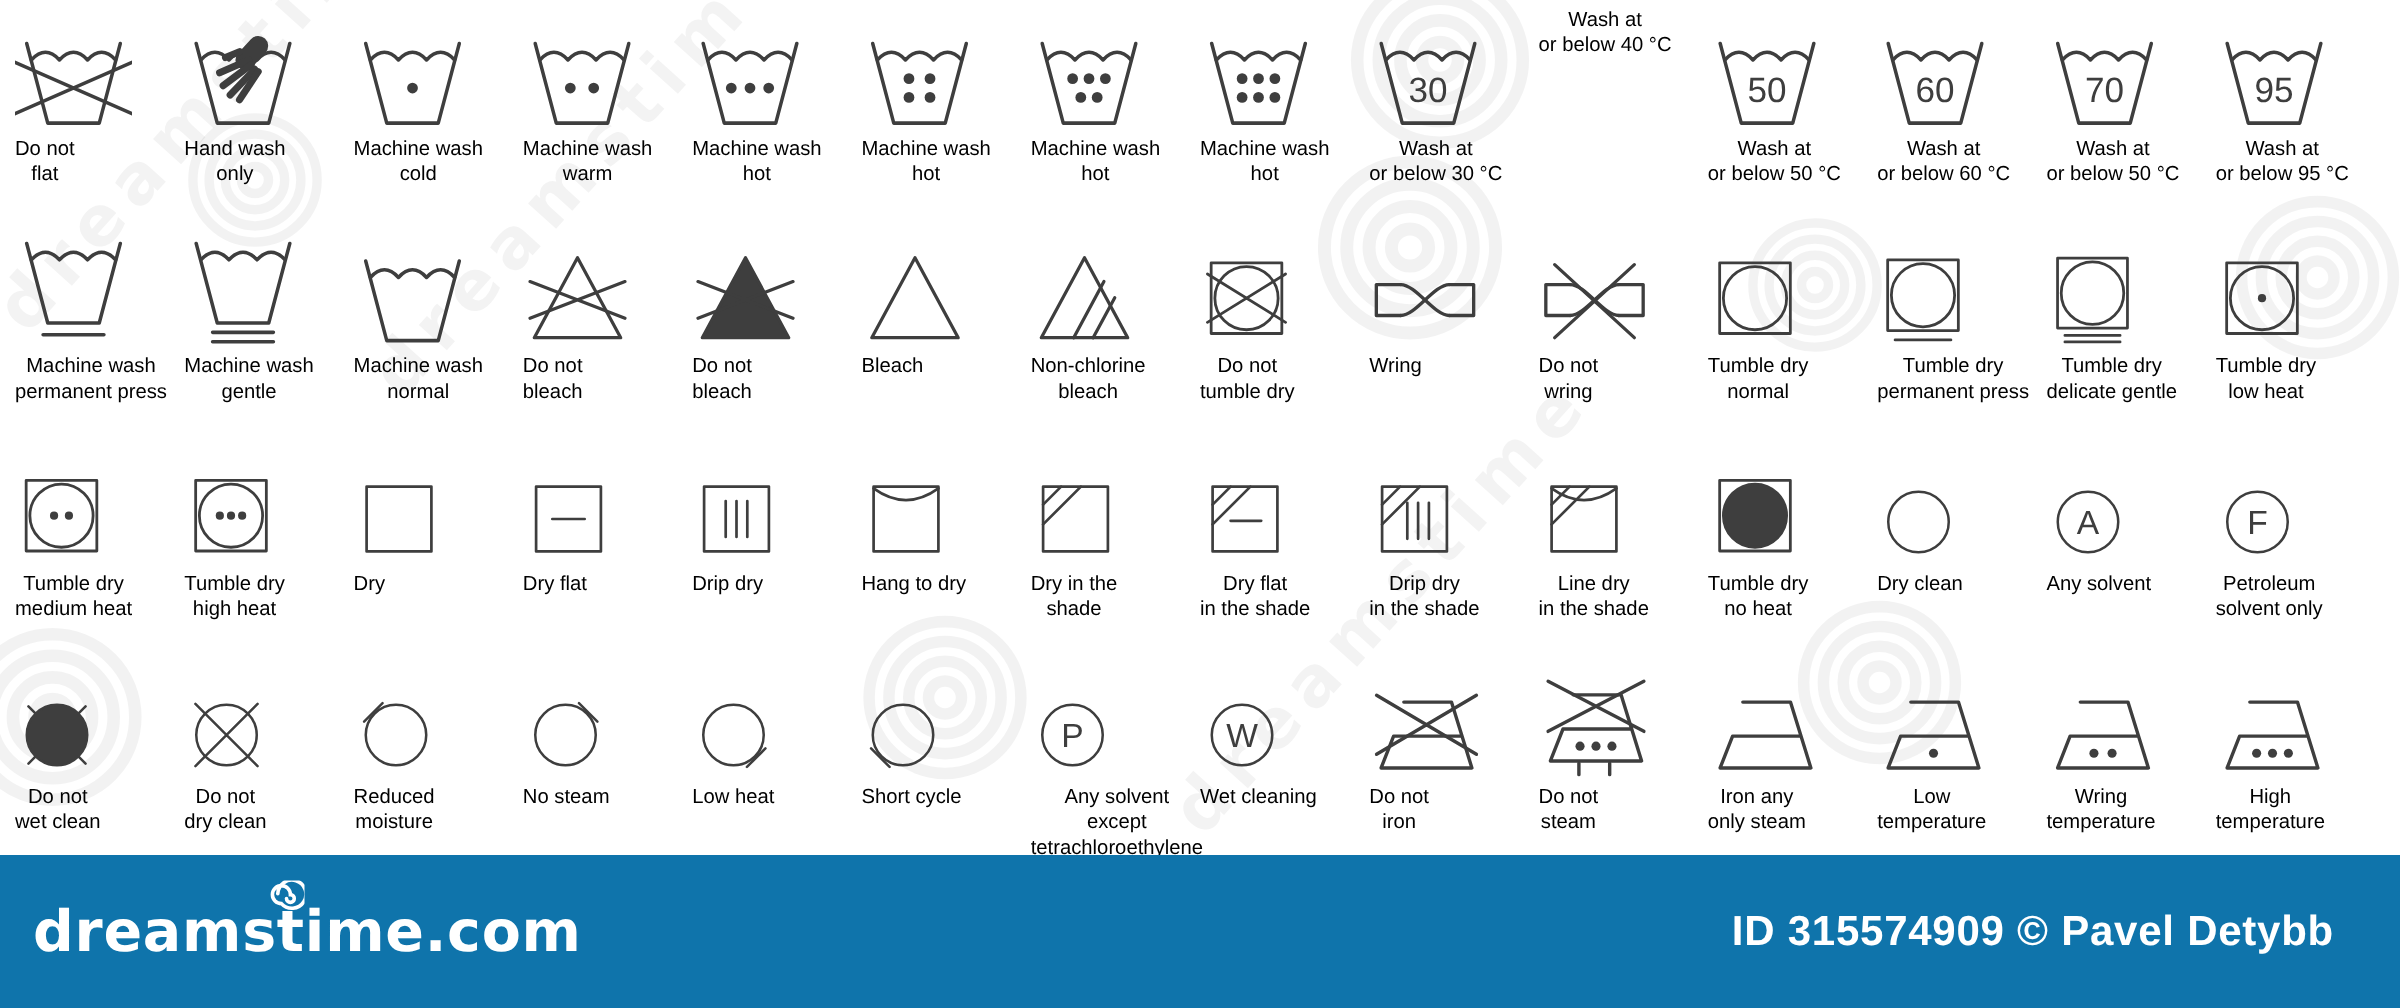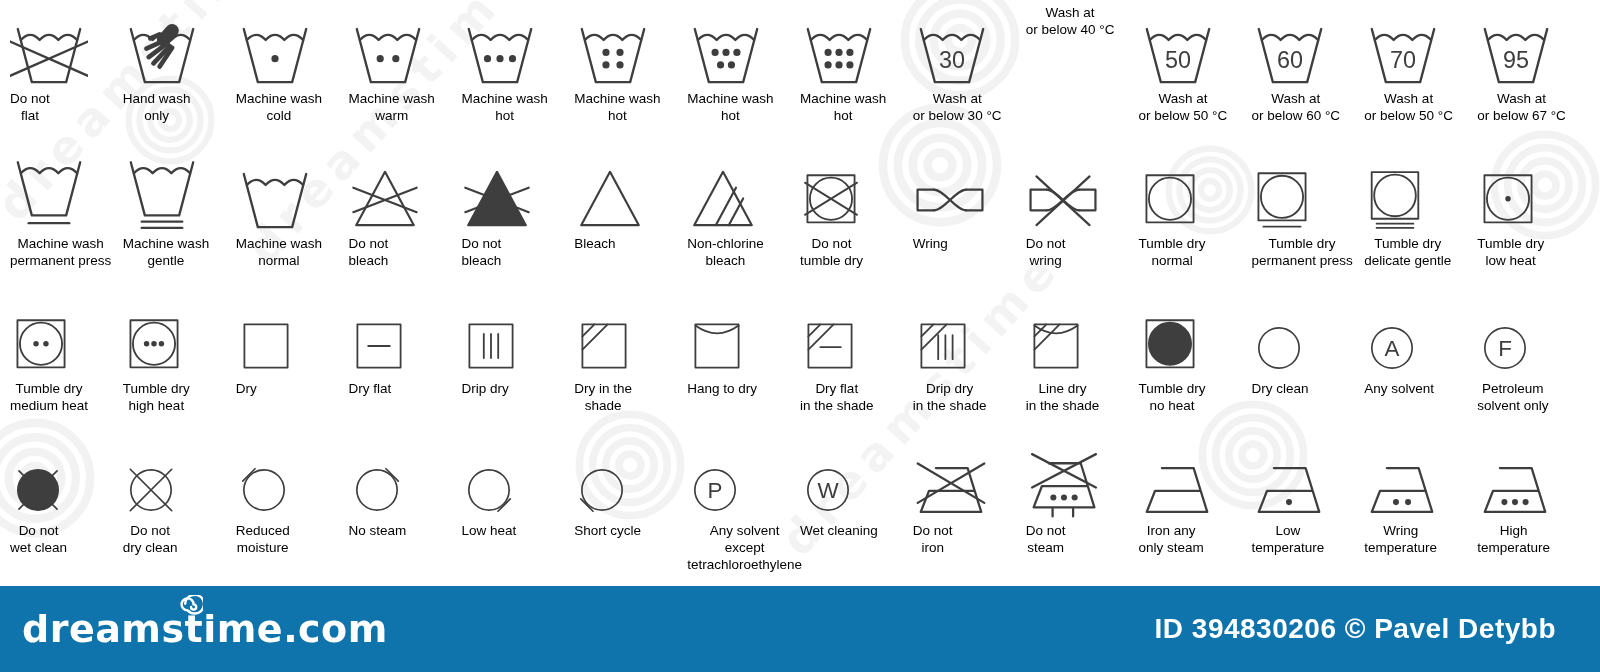--- a/index.html
+++ b/index.html
@@ -12,21 +12,21 @@
            transform:rotate(-48deg);transform-origin:left top;pointer-events:none;}
   
   .grid{position:absolute;top:0;left:0;width:1600px;}
   .row{display:grid;grid-template-columns:repeat(14,1fr);padding:0 10px;}
   .row1{height:145px;} .row2{height:145px;} .row3{height:142px;} .row4{height:146px;}
   .cell{display:flex;flex-direction:column;align-items:flex-start;min-width:0;}
   .sym{height:86px;display:flex;align-items:flex-end;justify-content:center;}
   .lbl{margin-top:4px;text-align:center;font-size:13.5px;line-height:17px;color:#000000;}
   .lbl span{display:block;white-space:nowrap;}
   
-  .bar{position:absolute;left:0;bottom:0;width:1600px;height:86px;background:#0f74ab;
+  .bar{position:absolute;left:0;bottom:0;width:1600px;height:102px;background:#0f74ab;
        display:flex;align-items:center;justify-content:space-between;
        padding:0 44px 0 22px;box-sizing:border-box;}
   .logo{position:relative;color:#ffffff;font-family:"DejaVu Sans",sans-serif;
         font-weight:bold;font-size:38px;letter-spacing:0.5px;}
   .logo-spiral{position:absolute;left:157px;top:-12px;}
   .credit{color:#ffffff;font-weight:bold;font-size:28px;letter-spacing:0.5px;}
 </style>
 </head>
 <body>
 
@@ -275,21 +275,21 @@
         <div class="cell">
           <div class="sym">
             <svg width="78" height="64" viewBox="0 0 100 80" fill="none" stroke="#3e3e3e" stroke-width="3" stroke-linecap="round" stroke-linejoin="round">
               <path d="M10 8 L28 76 L72 76 L90 8"></path>
               <path d="M14 22 Q26 9 38 22 Q50 9 62 22 Q74 9 86 22"></path>
               <text x="50" y="58" font-size="30" font-family="'Liberation Sans',sans-serif" fill="#3e3e3e" stroke="none" text-anchor="middle">95</text>
             </svg>
           </div>
           <div class="lbl">
             <span>Wash at</span>
-            <span>or below 67 °C</span>
+            <span>or below 95 °C</span>
           </div>
         </div>
       </div>
       <div class="row row2">
         <div class="cell">
           <div class="sym">
             <svg width="78" height="75" viewBox="0 0 100 96" fill="none" stroke="#3e3e3e" stroke-width="3" stroke-linecap="round" stroke-linejoin="round">
               <path d="M10 8 L28 76 L72 76 L90 8"></path>
               <path d="M14 22 Q26 9 38 22 Q50 9 62 22 Q74 9 86 22"></path>
               <path d="M24 86 L76 86"></path>
@@ -523,37 +523,37 @@
             </svg>
           </div>
           <div class="lbl">
             <span>Drip dry</span>
           </div>
         </div>
         <div class="cell">
           <div class="sym">
             <svg width="60" height="60" viewBox="0 0 100 100" fill="none" stroke="#3e3e3e" stroke-width="3" stroke-linecap="round" stroke-linejoin="round">
               <rect x="14" y="14" width="72" height="72"></rect>
+              <path d="M14 16 Q50 42 86 16"></path>
+            </svg>
+          </div>
+          <div class="lbl">
+            <span>Hang to dry</span>
+          </div>
+        </div>
+        <div class="cell">
+          <div class="sym">
+            <svg width="60" height="60" viewBox="0 0 100 100" fill="none" stroke="#3e3e3e" stroke-width="3" stroke-linecap="round" stroke-linejoin="round">
+              <rect x="14" y="14" width="72" height="72"></rect>
               <path d="M14 34 L34 14 M14 56 L56 14"></path>
             </svg>
           </div>
           <div class="lbl">
             <span>Dry in the</span>
             <span>shade</span>
-          </div>
-        </div>
-        <div class="cell">
-          <div class="sym">
-            <svg width="60" height="60" viewBox="0 0 100 100" fill="none" stroke="#3e3e3e" stroke-width="3" stroke-linecap="round" stroke-linejoin="round">
-              <rect x="14" y="14" width="72" height="72"></rect>
-              <path d="M14 16 Q50 42 86 16"></path>
-            </svg>
-          </div>
-          <div class="lbl">
-            <span>Hang to dry</span>
           </div>
         </div>
         <div class="cell">
           <div class="sym">
             <svg width="60" height="60" viewBox="0 0 100 100" fill="none" stroke="#3e3e3e" stroke-width="3" stroke-linecap="round" stroke-linejoin="round">
               <rect x="14" y="14" width="72" height="72"></rect>
               <path d="M14 34 L34 14 M14 56 L56 14"></path>
               <path d="M34 52 L68 52"></path>
             </svg>
           </div>
@@ -809,15 +809,15 @@
       </div>
     </div>
 
   <div class="bar">
     <div class="logo">
       <span>dreamstime.com</span>
       <svg class="logo-spiral" width="24" height="24" viewBox="0 0 24 24" fill="none" stroke="#ffffff" stroke-width="2.4" stroke-linecap="round">
         <path d="M12 12 a2.6 2.6 0 1 0 2.6 -2.6 a6 6 0 1 0 -6 6 a9.4 9.4 0 1 0 -2.4 -6.6"></path>
       </svg>
     </div>
-    <div class="credit">ID 394830206 © Pavel Detybb</div>
+    <div class="credit">ID 315574909 © Pavel Detybb</div>
   </div>
 </div>
 
 </body></html>

